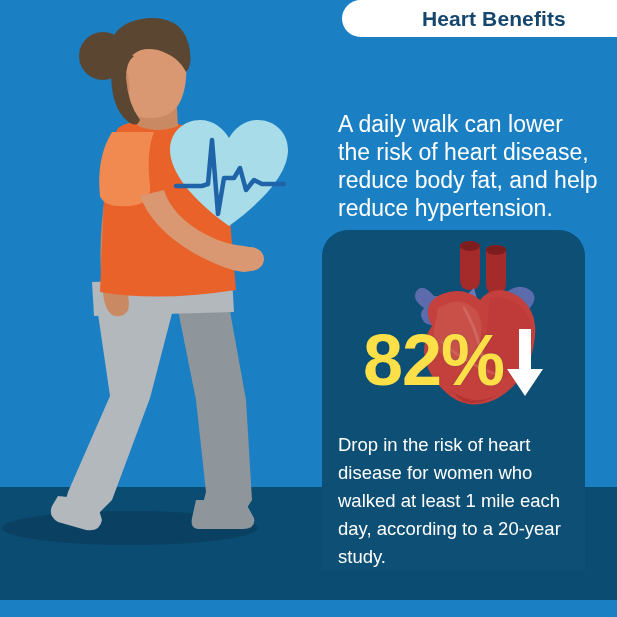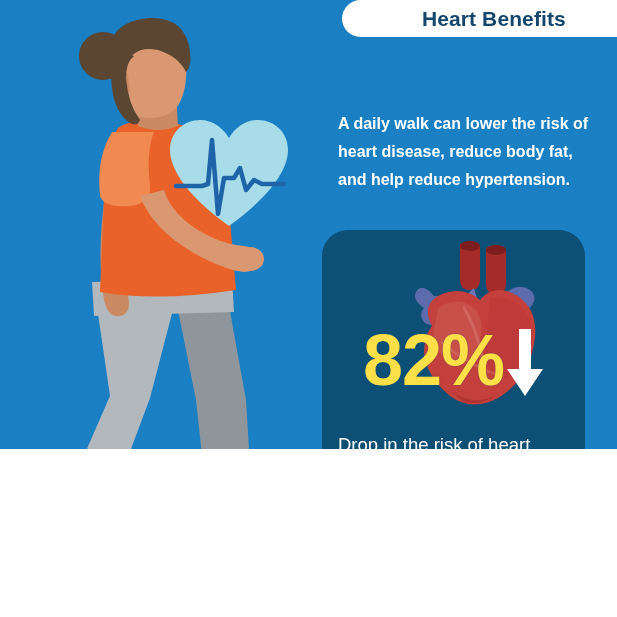--- a/index.html
+++ b/index.html
@@ -8,21 +8,21 @@
     padding: 0;
     background: #ffffff;
   }
   body {
     font-family: "Liberation Sans", sans-serif;
   }
 
   #infographic {
     position: relative;
     width: 617px;
-    height: 449px;
+    height: 617px;
     overflow: hidden;
     background: #1b7fc4;
   }
 
   
   .bg-sky {
     position: absolute;
     left: 0; top: 0;
     width: 617px; height: 487px;
     background: #1b7fc4;
@@ -65,23 +65,23 @@
     white-space: nowrap;
   }
 
   
   .intro-text {
     position: absolute;
     left: 338px;
     top: 85px;
     width: 262px;
     color: #ffffff;
-    font-size: 16px;
+    font-size: 23px;
     line-height: 28px;
-    font-weight: bold;
+    font-weight: normal;
     margin-top: 25px;
   }
 
   
   .stat-card {
     position: absolute;
     left: 322px;
     top: 230px;
     width: 263px;
     height: 340px;
@@ -257,18 +257,18 @@
         </svg>
       </div>
 
       <div class="stat-row">
         <span class="stat-number">82%</span>
         <svg class="stat-arrow" viewBox="0 0 38 68" xmlns="http://www.w3.org/2000/svg">
           <path d="M13 0 L25 0 L25 40 L37 40 L19 67 L1 40 L13 40 Z" fill="#ffffff"></path>
         </svg>
       </div>
 
-      <p class="stat-caption">Drop in the risk of heart disease for women who walked at least 1 mile each day, according to a 8-year study.</p>
+      <p class="stat-caption">Drop in the risk of heart disease for women who walked at least 1 mile each day, according to a 20-year study.</p>
 
     </div>
   </div>
 
 </div>
 
 </body></html>

